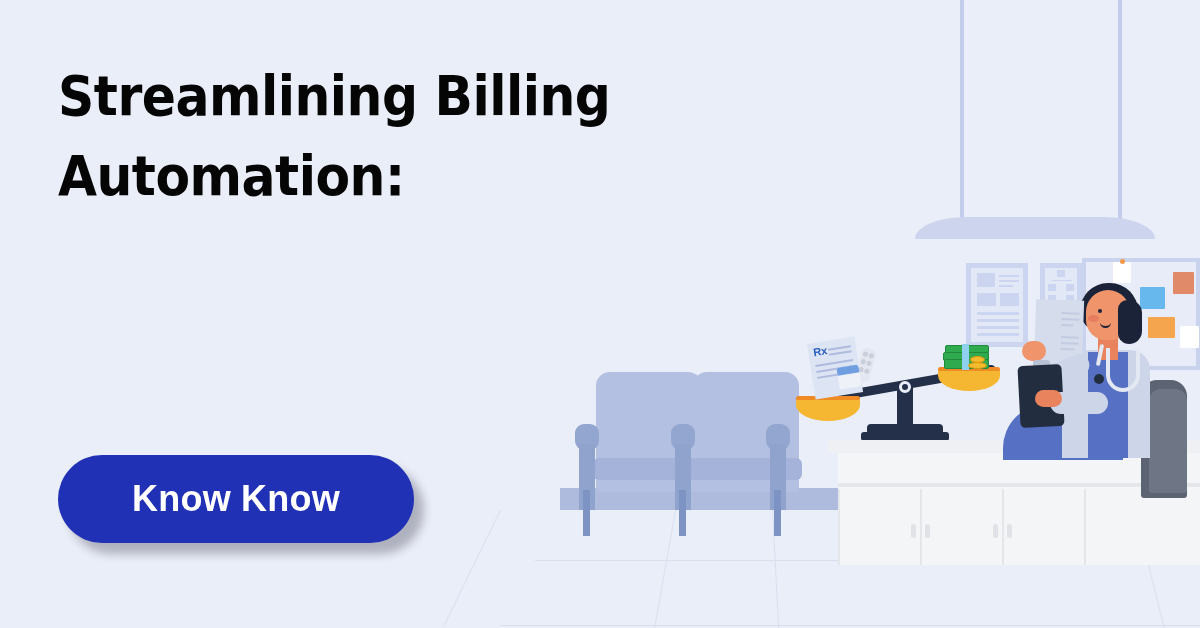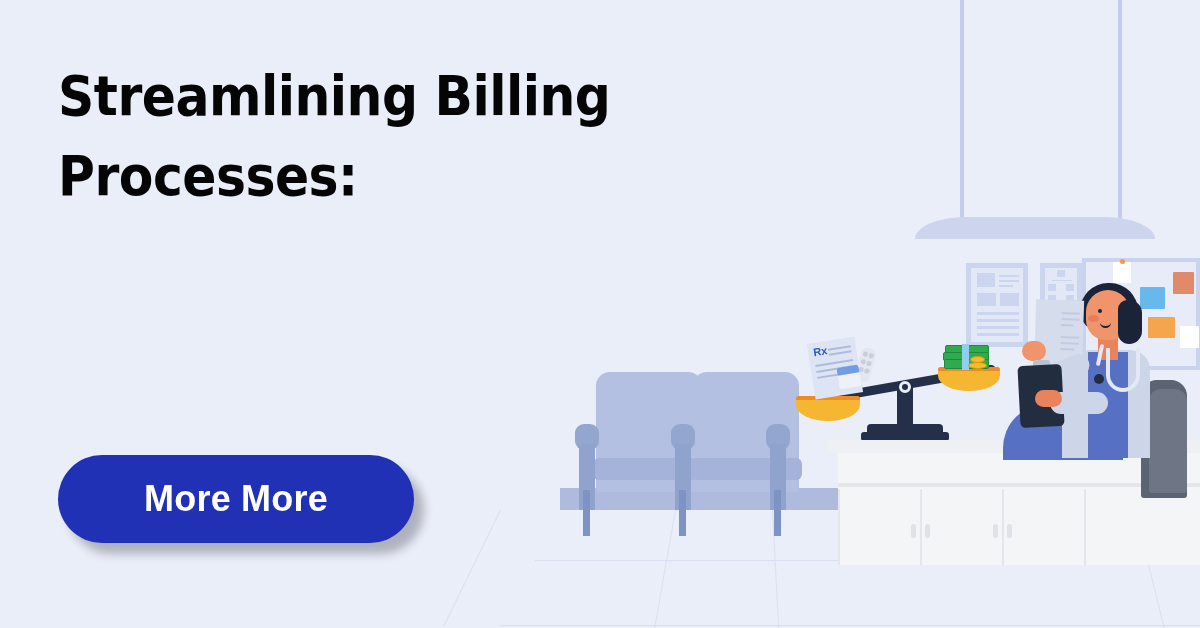--- a/index.html
+++ b/index.html
@@ -475,18 +475,18 @@
       <div class="clip-top"></div>
       <div class="clipboard"></div>
       <div class="doc-arm-low"></div>
       <div class="doc-hand-clip"></div>
     </div>
 
   </div>
 
   <div class="copy">
     <h1 class="headline">Streamlining Billing
-Processes:</h1>
+Automation:</h1>
   </div>
 
-  <button class="cta" type="button">More More</button>
+  <button class="cta" type="button">Know Know</button>
 
 </div>
 
 </body></html>

